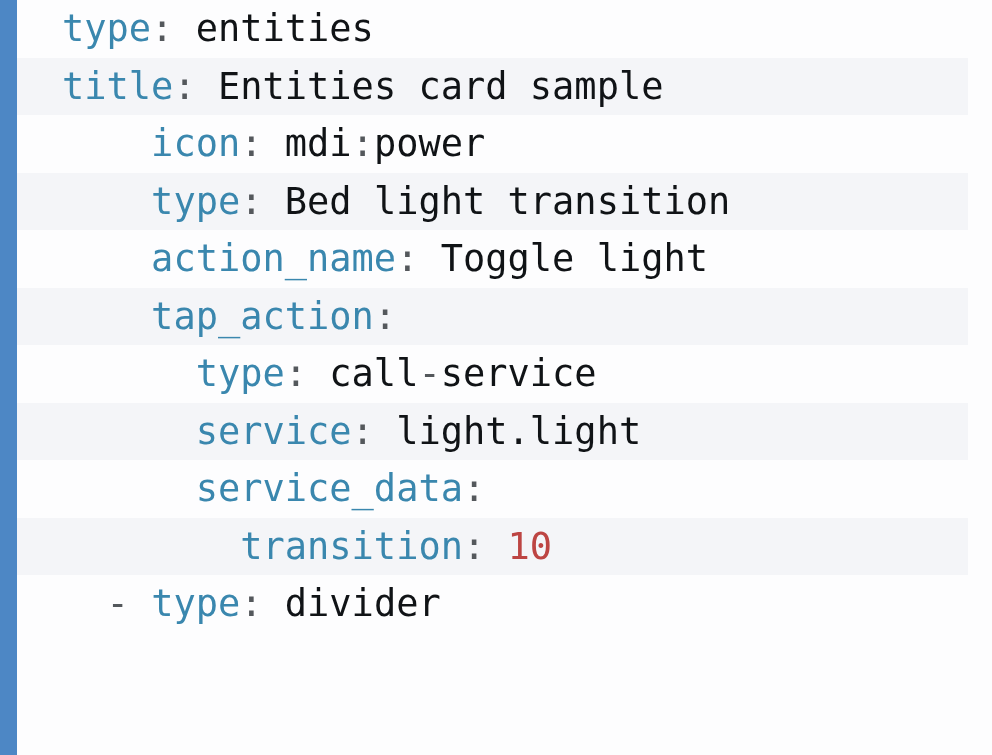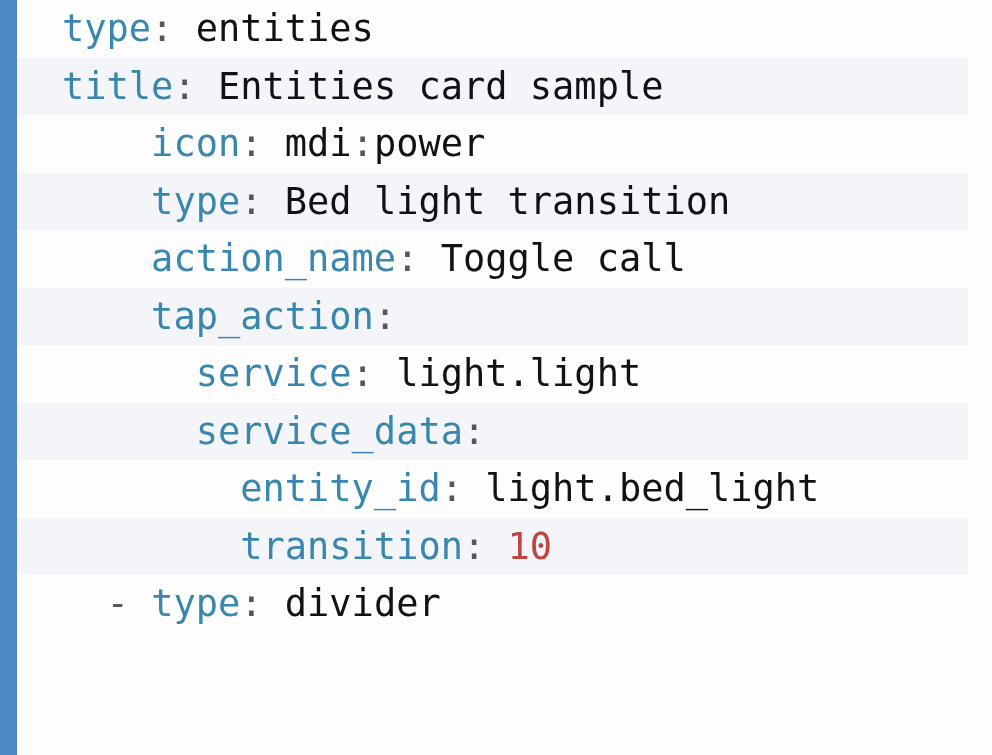--- a/index.html
+++ b/index.html
@@ -52,21 +52,21 @@
 </head>
 <body>
 
 <div class="screen">
   <div class="accent-bar"></div>
   <div class="code-area" id="code-area">
       <div class="code-line"><span class="tok-key">type</span><span class="tok-punct">:</span><span class="tok-val"> entities</span></div>
       <div class="code-line"><span class="tok-key">title</span><span class="tok-punct">:</span><span class="tok-val"> Entities card sample</span></div>
       <div class="code-line"><span class="tok-val">    </span><span class="tok-key">icon</span><span class="tok-punct">:</span><span class="tok-val"> mdi</span><span class="tok-punct">:</span><span class="tok-val">power</span></div>
       <div class="code-line"><span class="tok-val">    </span><span class="tok-key">type</span><span class="tok-punct">:</span><span class="tok-val"> Bed light transition</span></div>
-      <div class="code-line"><span class="tok-val">    </span><span class="tok-key">action_name</span><span class="tok-punct">:</span><span class="tok-val"> Toggle call</span></div>
+      <div class="code-line"><span class="tok-val">    </span><span class="tok-key">action_name</span><span class="tok-punct">:</span><span class="tok-val"> Toggle light</span></div>
       <div class="code-line"><span class="tok-val">    </span><span class="tok-key">tap_action</span><span class="tok-punct">:</span></div>
+      <div class="code-line"><span class="tok-val">      </span><span class="tok-key">type</span><span class="tok-punct">:</span><span class="tok-val"> call</span><span class="tok-punct">-</span><span class="tok-val">service</span></div>
       <div class="code-line"><span class="tok-val">      </span><span class="tok-key">service</span><span class="tok-punct">:</span><span class="tok-val"> light.light</span></div>
       <div class="code-line"><span class="tok-val">      </span><span class="tok-key">service_data</span><span class="tok-punct">:</span></div>
-      <div class="code-line"><span class="tok-val">        </span><span class="tok-key">entity_id</span><span class="tok-punct">:</span><span class="tok-val"> light.bed_light</span></div>
       <div class="code-line"><span class="tok-val">        </span><span class="tok-key">transition</span><span class="tok-punct">:</span><span class="tok-val"> </span><span class="tok-num">10</span></div>
       <div class="code-line"><span class="tok-val">  </span><span class="tok-punct">-</span><span class="tok-val"> </span><span class="tok-key">type</span><span class="tok-punct">:</span><span class="tok-val"> divider</span></div>
     </div>
 </div>
 
 </body></html>

